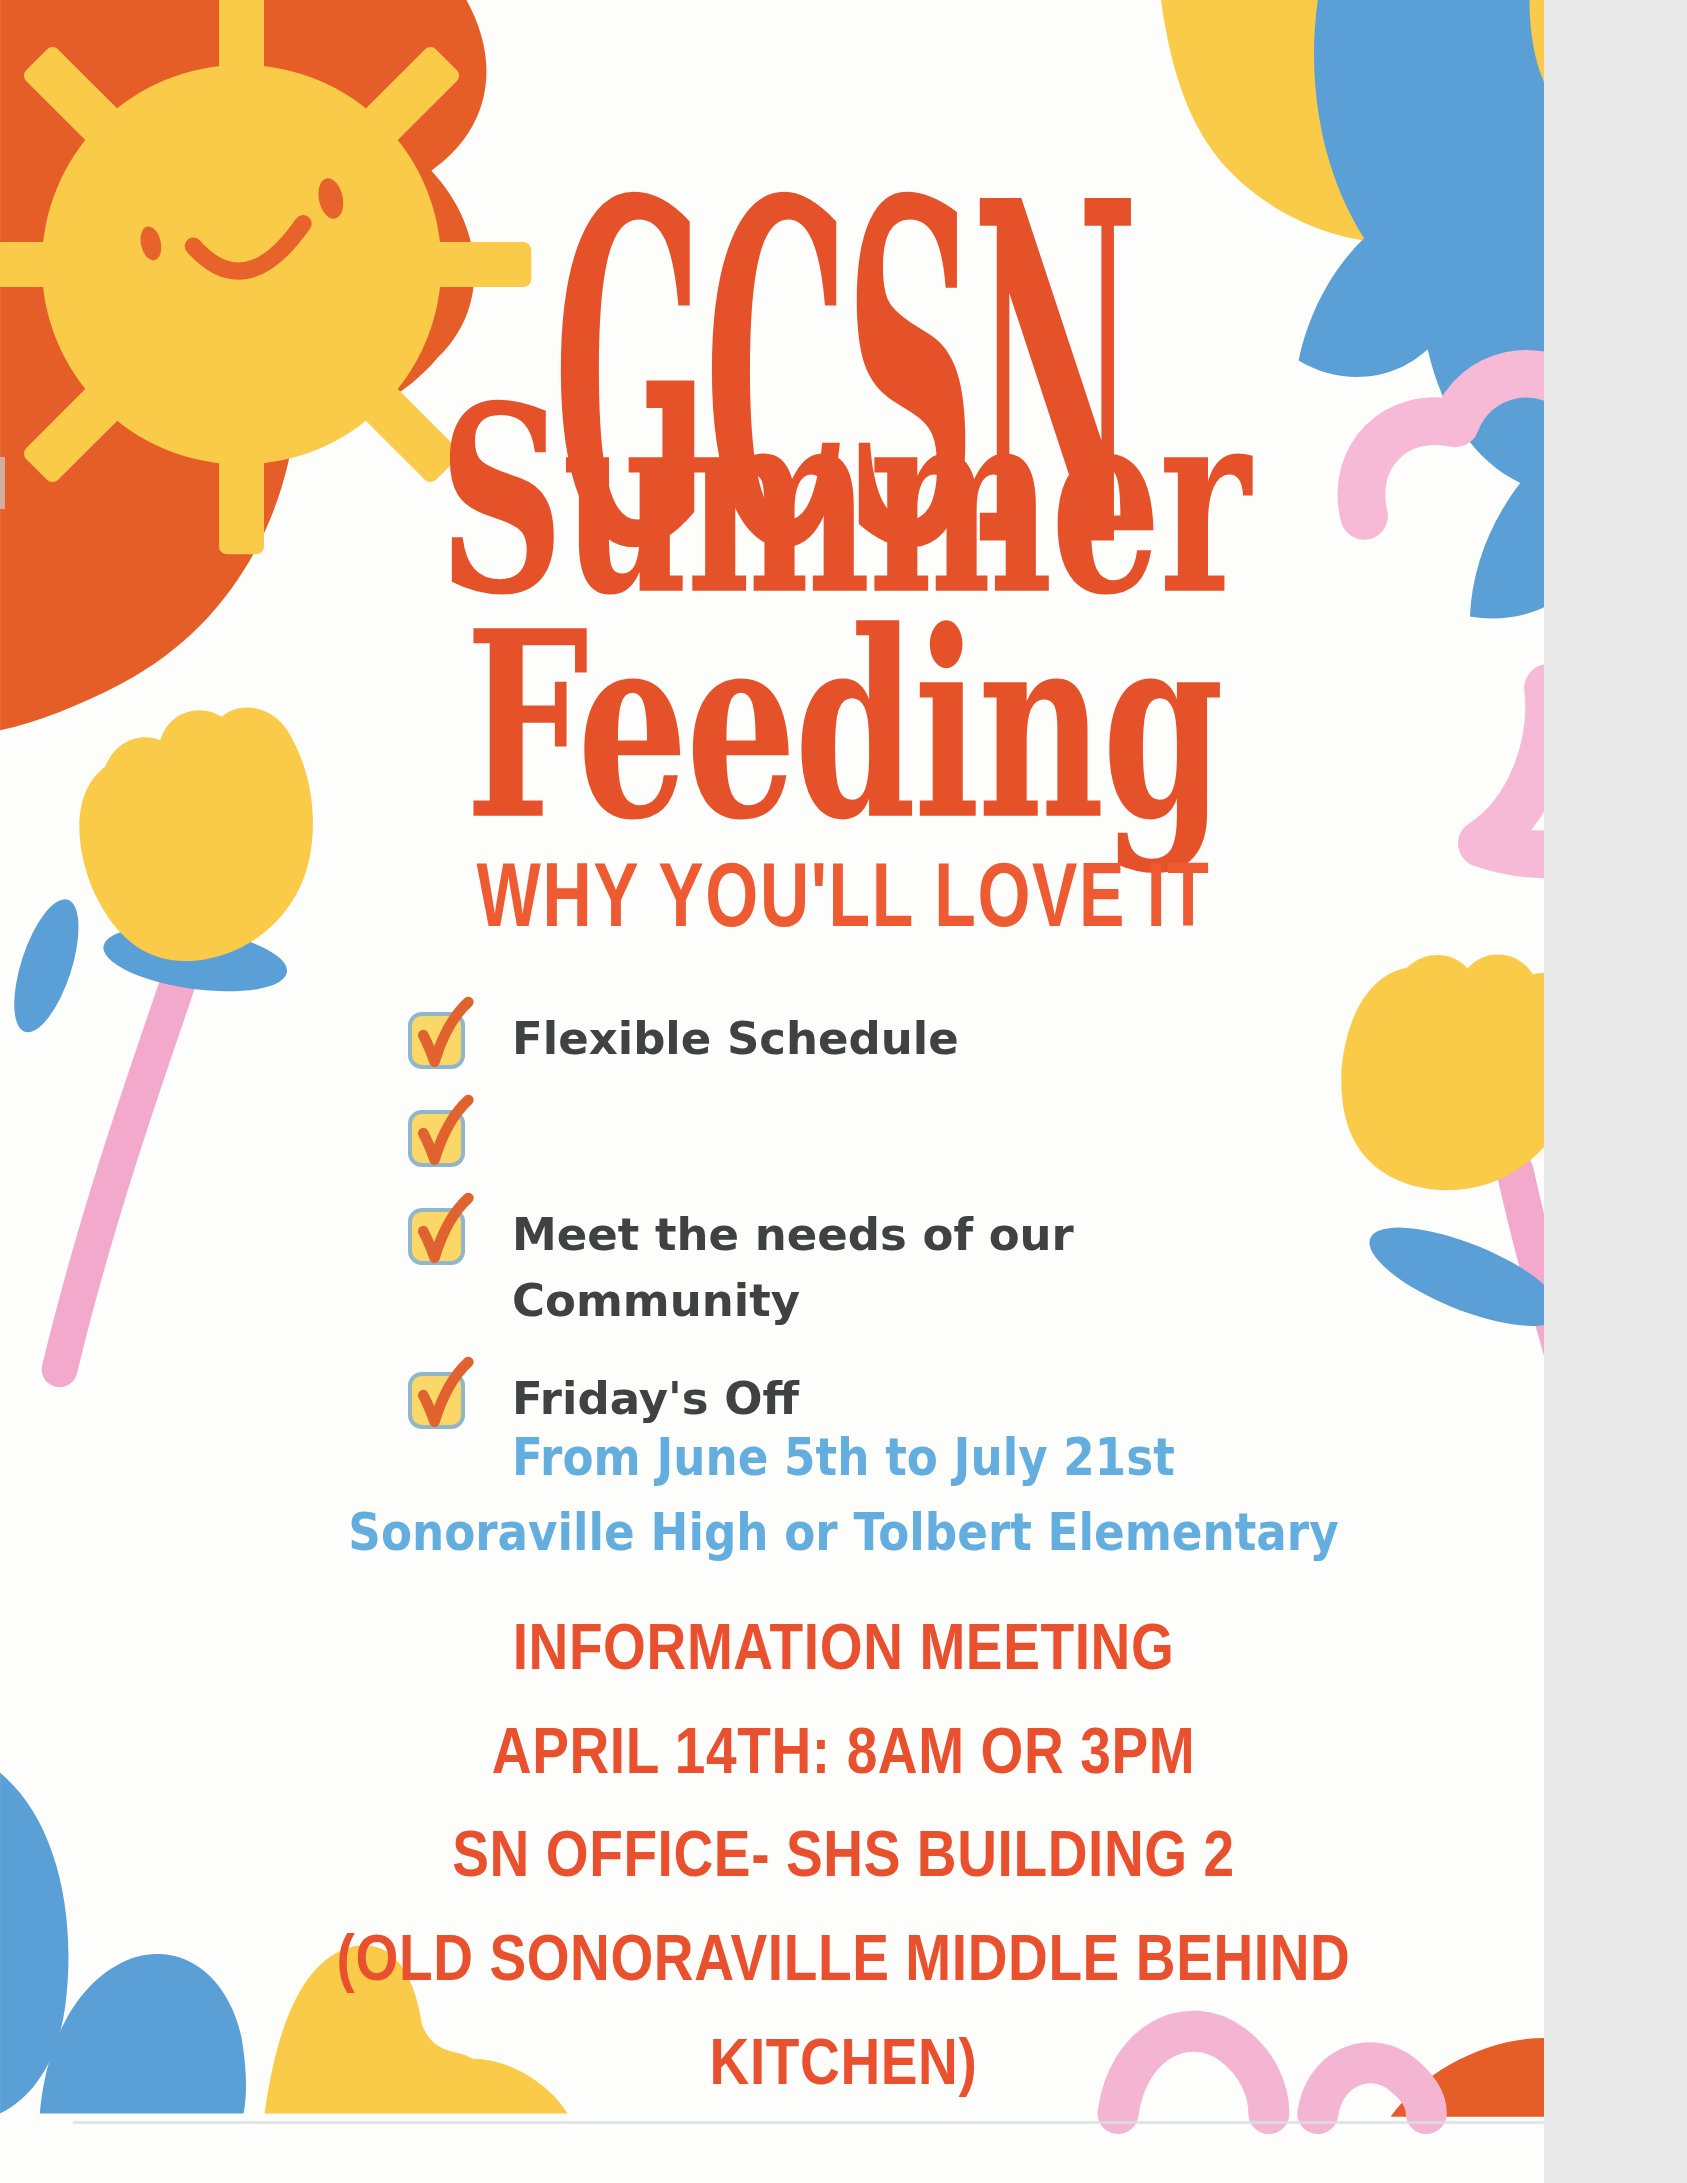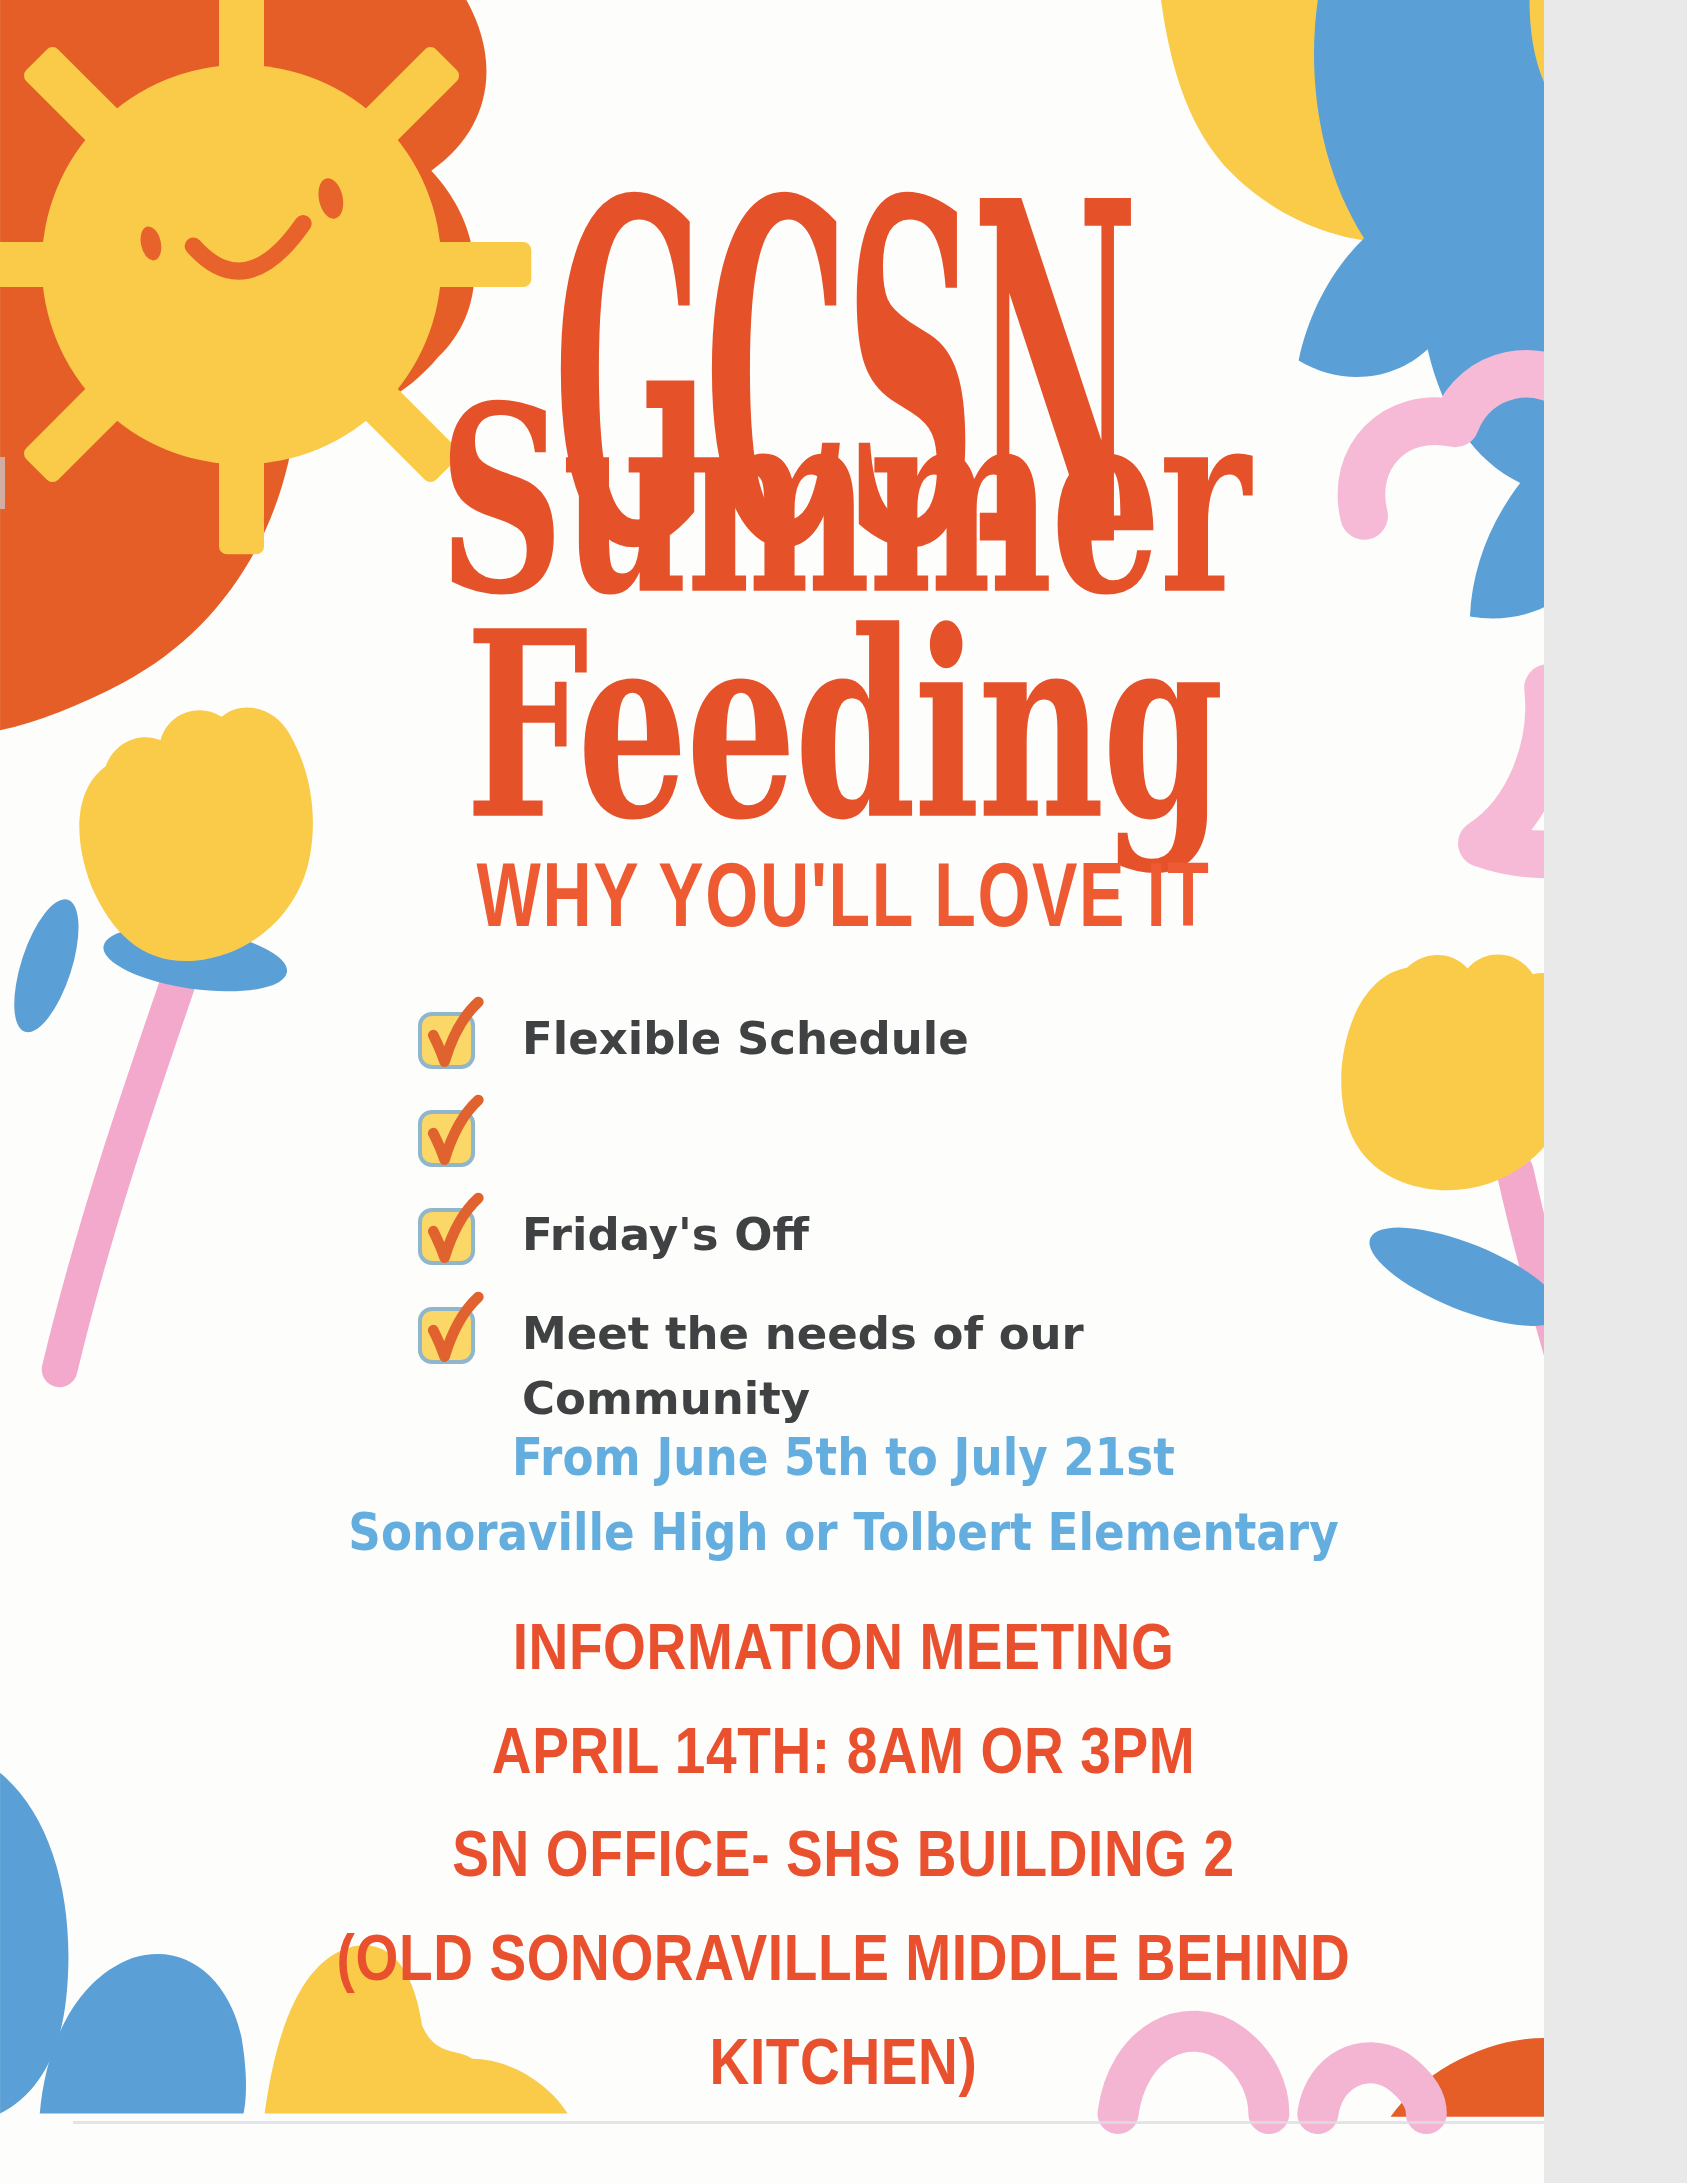--- a/index.html
+++ b/index.html
@@ -34,21 +34,21 @@
   .tagline{
     top:842px;
     font:700 83px "Liberation Sans", sans-serif;
     color:#EE5B33;
     letter-spacing:2px;
     transform:scale(0.82,1.10);
     transform-origin:50% 0;
   }
 
   .benefits{
-    position:absolute;left:416px;top:990px;width:926px;
+    position:absolute;left:406px;top:990px;width:926px;
   }
   .benefit-row{
     display:flex;align-items:flex-start;gap:33px;margin-bottom:17px;
   }
   .benefit-check{flex:0 0 auto;width:73px;height:81px;}
   .benefit-label{
     font:700 45px/1.45 "DejaVu Sans", sans-serif;
     color:#3F4142;
     letter-spacing:0px;
     max-width:609px;
@@ -170,28 +170,28 @@
       <svg class="benefit-check" viewBox="0 0 110 122">
         <rect x="6" y="36" width="80" height="80" rx="18" fill="#FBD768" stroke="#8FB6CB" stroke-width="6"></rect>
         <path d="M26,68 C33,82 39,96 43,108 C55,68 72,38 94,18" fill="none" stroke="#E0622F" stroke-width="16" stroke-linecap="round" stroke-linejoin="round"></path>
       </svg>
     </div>
     <div class="benefit-row">
       <svg class="benefit-check" viewBox="0 0 110 122">
         <rect x="6" y="36" width="80" height="80" rx="18" fill="#FBD768" stroke="#8FB6CB" stroke-width="6"></rect>
         <path d="M26,68 C33,82 39,96 43,108 C55,68 72,38 94,18" fill="none" stroke="#E0622F" stroke-width="16" stroke-linecap="round" stroke-linejoin="round"></path>
       </svg>
+      <div class="benefit-label">Meet the needs of our Community</div>
+    </div>
+    <div class="benefit-row">
+      <svg class="benefit-check" viewBox="0 0 110 122">
+        <rect x="6" y="36" width="80" height="80" rx="18" fill="#FBD768" stroke="#8FB6CB" stroke-width="6"></rect>
+        <path d="M26,68 C33,82 39,96 43,108 C55,68 72,38 94,18" fill="none" stroke="#E0622F" stroke-width="16" stroke-linecap="round" stroke-linejoin="round"></path>
+      </svg>
       <div class="benefit-label">Friday's Off</div>
-    </div>
-    <div class="benefit-row">
-      <svg class="benefit-check" viewBox="0 0 110 122">
-        <rect x="6" y="36" width="80" height="80" rx="18" fill="#FBD768" stroke="#8FB6CB" stroke-width="6"></rect>
-        <path d="M26,68 C33,82 39,96 43,108 C55,68 72,38 94,18" fill="none" stroke="#E0622F" stroke-width="16" stroke-linecap="round" stroke-linejoin="round"></path>
-      </svg>
-      <div class="benefit-label">Meet the needs of our Community</div>
     </div>
   </div>
 
   <div class="txt schedule">
     <div>From June 5th to July 21st</div>
     <div>Sonoraville High or Tolbert Elementary</div>
   </div>
 
   <div class="txt meeting">
     <div>INFORMATION MEETING</div>

